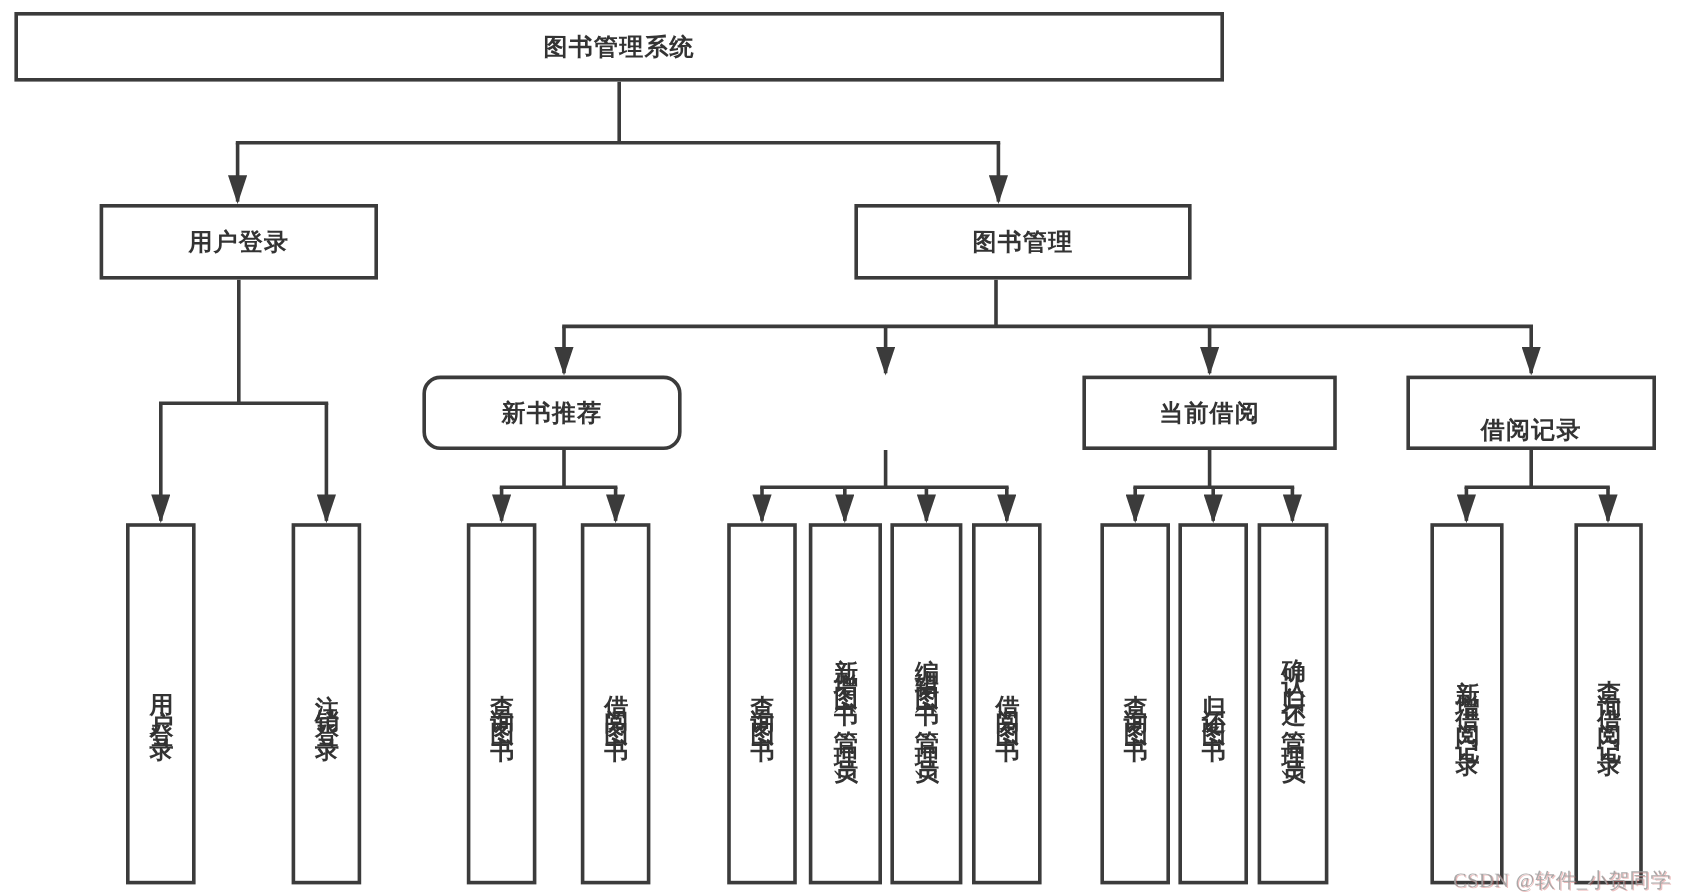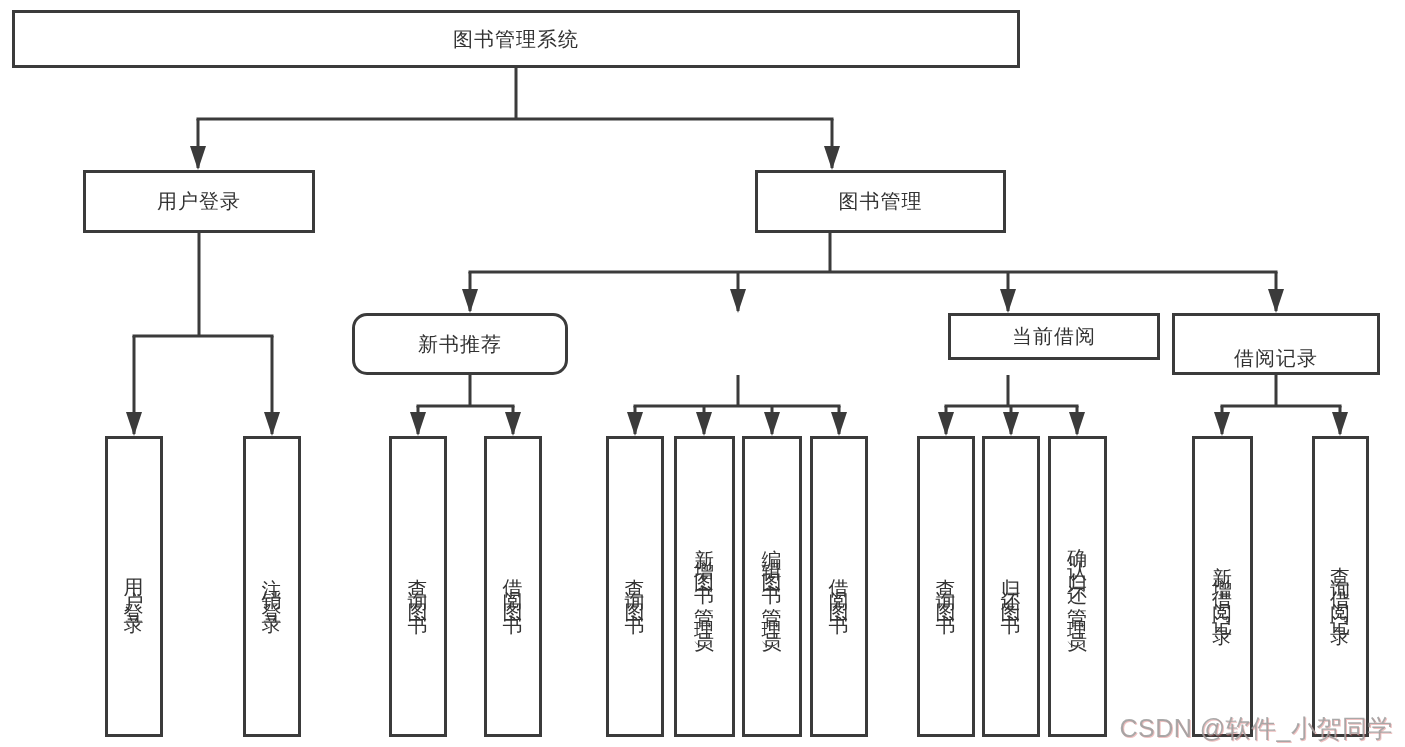--- a/index.html
+++ b/index.html
@@ -24,44 +24,46 @@
   }
   .node {
     position: absolute;
     box-sizing: border-box;
     border: 3px solid #3b3b3b;
     background: #ffffff;
     display: flex;
     align-items: center;
     justify-content: center;
     z-index: 2;
+    font-weight: bold;
   }
   .node .hlabel {
     font-size: 20px;
     letter-spacing: 1px;
     white-space: nowrap;
   }
   .node .vtext {
     writing-mode: vertical-rl;
     text-orientation: mixed;
     font-size: 20px;
     letter-spacing: 12px;
     line-height: 1;
     white-space: nowrap;
   }
   .watermark {
     position: absolute;
     right: 12px;
     bottom: 2px;
     z-index: 10;
-    font-size: 25px;
+    font-size: 17px;
     letter-spacing: 0.5px;
     color: rgba(158, 158, 158, 0.88);
     text-shadow: 1px 1px 0 rgba(214, 92, 92, 0.38);
     white-space: nowrap;
+    font-family: Liberation Serif, serif;
   }
 </style>
 </head>
 <body>
 
 <div class="canvas">
 
   <svg class="connectors" width="1405" height="747" viewBox="0 0 1405 747">
     <defs>
       <marker id="arrowhead" viewBox="0 0 24 16" refX="22" refY="8" markerUnits="userSpaceOnUse" markerWidth="24" markerHeight="16" orient="auto">
@@ -113,28 +115,28 @@
     </g>
   </svg>
 
   <div class="node" style="left:12px; top:10px; width:1008px; height:58px;">
     <span class="hlabel">图书管理系统</span>
   </div>
 
   <div class="node" style="left:83px; top:170px; width:232px; height:63px;">
     <span class="hlabel">用户登录</span>
   </div>
-  <div class="node" style="left:712px; top:170px; width:251px; height:63px;margin-left:43px;">
+  <div class="node" style="left:712px; top:170px; width:281px; height:63px;">
     <span class="hlabel">图书管理</span>
   </div>
 
   <div class="node" style="left:352px; top:313px; width:216px; height:62px;border-radius:15px;">
     <span class="hlabel">新书推荐</span>
   </div>
-  <div class="node" style="left:902px; top:313px; width:212px; height:47px;margin-left:46px;">
+  <div class="node" style="left:902px; top:313px; width:212px; height:62px;">
     <span class="hlabel">当前借阅</span>
   </div>
   <div class="node" style="left:1172px; top:313px; width:208px; height:62px;align-items:flex-end;">
     <span class="hlabel">借阅记录</span>
   </div>
 
   <div class="node" style="left:105px; top:436px; width:58px; height:301px;">
     <span class="vtext">用户登录</span>
   </div>
   <div class="node" style="left:243px; top:436px; width:58px; height:301px;">

